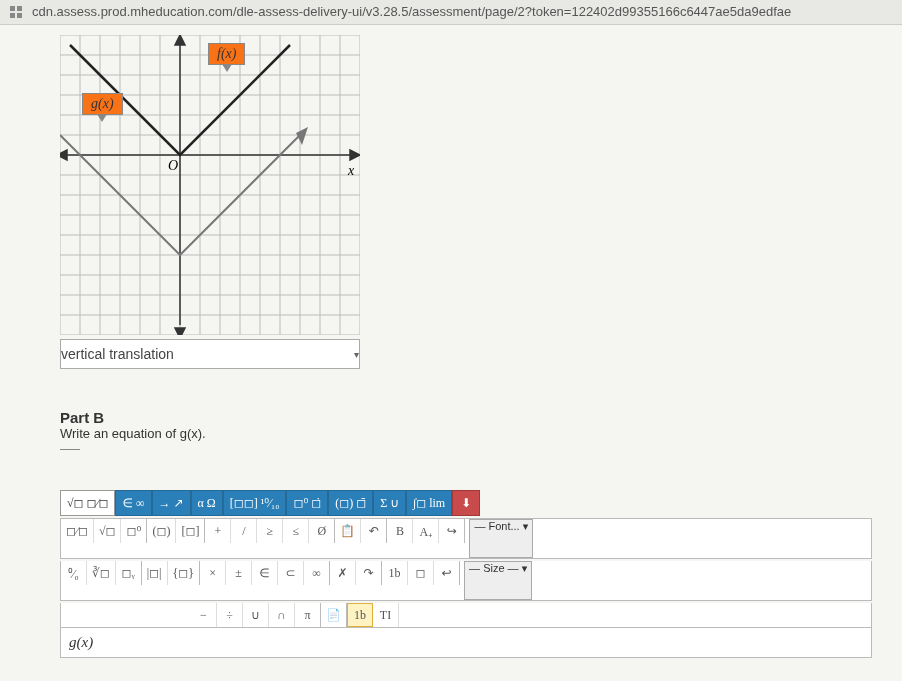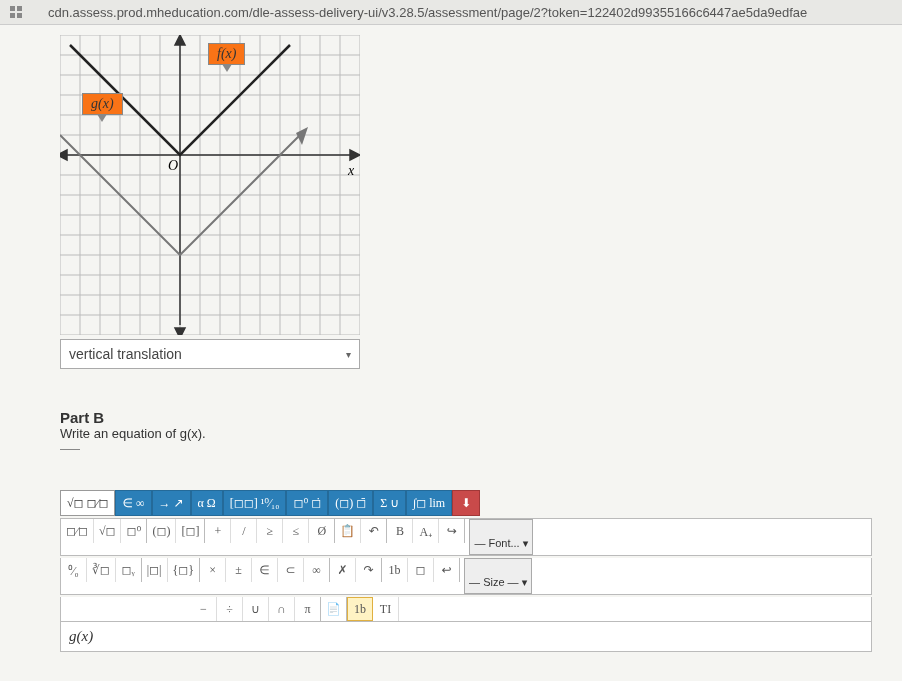--- a/index.html
+++ b/index.html
@@ -1,39 +1,39 @@
 <!DOCTYPE html>
 <html><head>
 <meta charset="utf-8">
 <style>
   * { box-sizing: border-box; margin: 0; padding: 0; }
   body { font-family: Arial, sans-serif; background: #f5f5f2; color: #333; width: 902px; }
-  .url-bar { background: #e8e8e5; padding: 4px 8px; display: flex; align-items: center; gap: 24px; border-bottom: 1px solid #ccc; font-size: 13px; color: #555; }
+  .url-bar { background: #e8e8e5; padding: 4px 8px; display: flex; gap: 8px; border-bottom: 1px solid #ccc; font-size: 13px; color: #555; }
   .url-icon { width: 16px; height: 16px; display: flex; align-items: center; justify-content: center; }
   .content { padding: 0 30px 20px 60px; }
   .graph-area { position: relative; width: 300px; height: 300px; margin-top: 10px; }
   .graph-svg { width: 100%; height: 100%; }
   .callout { position: absolute; background: #f97316; border: 1px solid #888; padding: 2px 8px; font-style: italic; font-size: 14px; font-family: 'Times New Roman', serif; }
   .callout::after { content: ''; position: absolute; bottom: -8px; left: 50%; transform: translateX(-50%); width: 0; height: 0; border-left: 5px solid transparent; border-right: 5px solid transparent; border-top: 8px solid #888; }
   .dropdown-row { margin-top: 4px; }
-  .dropdown { width: 300px; padding: 6px 8px; border: 1px solid #aaa; background: #fff; font-size: 14px; color: #444; display: flex; justify-content: space-between; align-items: center; }
+  .dropdown { width: 300px; padding: 6px 0; border: 1px solid #aaa; background: #fff; font-size: 14px; color: #444; display: flex; justify-content: space-between; align-items: center; }
   .part-b { margin-top: 40px; }
   .part-title { font-weight: bold; font-size: 15px; }
   .part-text { font-size: 13px; margin-bottom: 8px; }
   .placeholder-line { width: 20px; border-top: 1px solid #888; margin-bottom: 40px; }
   .toolbar { display: flex; flex-wrap: wrap; gap: 0; margin-top: 20px; }
   .tb-btn { display: inline-flex; align-items: center; justify-content: center; min-width: 28px; height: 26px; padding: 2px 6px; border: 1px solid #888; font-size: 12px; font-family: 'Times New Roman', serif; cursor: pointer; }
   .tb-tab { background: #2b7fb8; color: #fff; border-color: #246a99; }
   .tb-tab.light { background: #fff; color: #333; border-color: #999; }
   .tb-tab.red { background: #c94a4a; color: #fff; border-color: #a03838; }
   .tb-row2 { display: flex; flex-wrap: wrap; margin-top: 2px; border: 1px solid #bbb; background: #fff; }
   .tb2 { display: inline-flex; align-items: center; justify-content: center; min-width: 26px; height: 24px; padding: 2px 5px; font-size: 12px; color: #555; border-right: 1px solid #ddd; font-family: 'Times New Roman', serif; cursor: pointer; }
   .tb2.sep { border-right: 1px solid #bbb; }
   .tb2.active { background: #fff3c4; border: 1px solid #e0b040; }
-  .tb-select { height: 32px; font-size: 11px; padding: 17px 4px; border: 1px solid #aaa; background: #eee; margin-left: 4px; }
+  .tb-select { height: 39px; font-size: 11px; padding: 0 4px; border: 1px solid #aaa; background: #eee; margin-left: 4px; }
   .tb-row3 { border-top: none; }
   .input-box { width: 100%; max-width: 820px; border: 1px solid #bbb; border-top: none; padding: 6px 8px; font-style: italic; font-family: 'Times New Roman', serif; font-size: 15px; min-height: 30px; background: #fff; }
   .chevron { font-size: 10px; color: #666; }
 </style>
 </head>
 <body>
 
 <div class="url-bar">
   <span class="url-icon">
     <svg width="14" height="14" viewBox="0 0 14 14">

